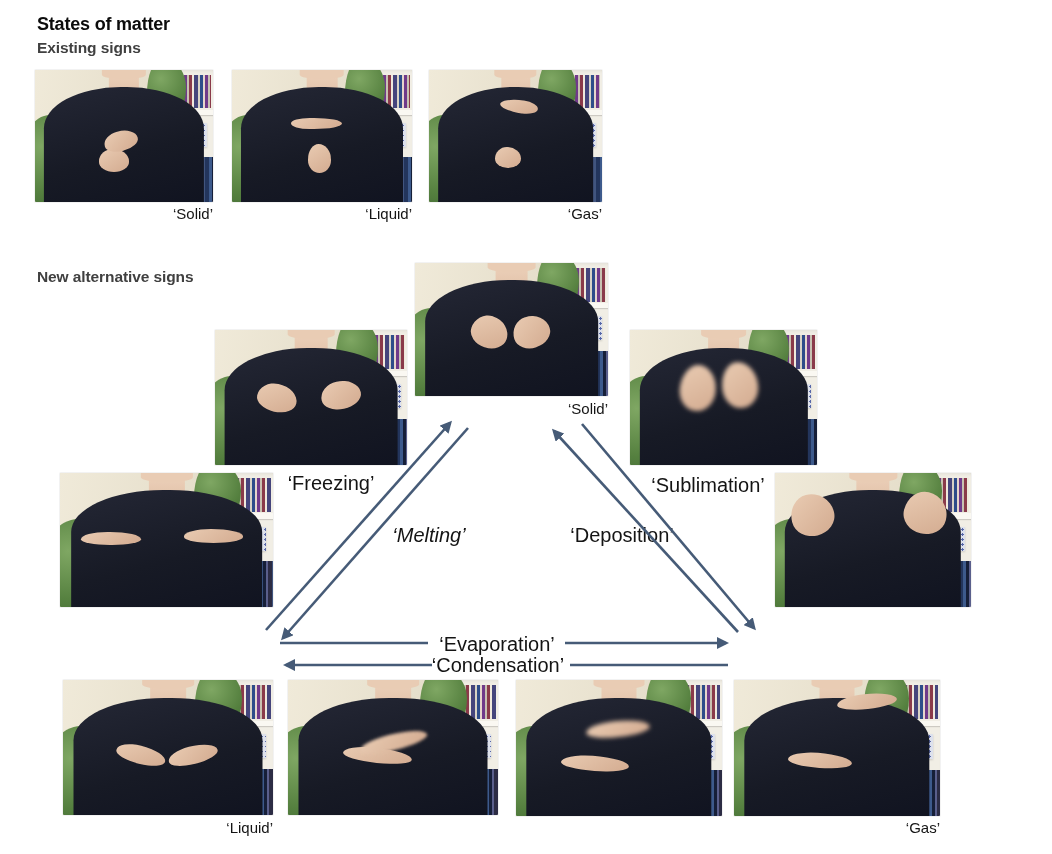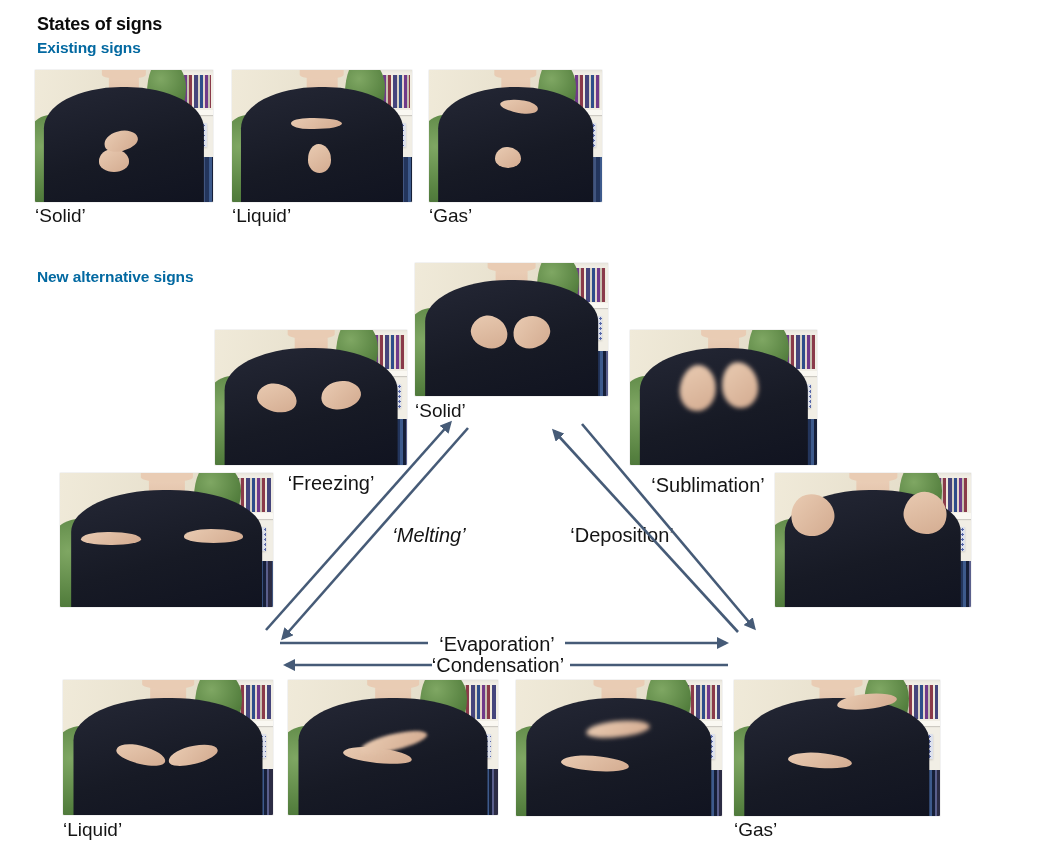--- a/index.html
+++ b/index.html
@@ -2,21 +2,21 @@
 <html><head>
 <meta charset="utf-8">
 <style>
   html,body { margin:0; padding:0; background:#ffffff; }
   #canvas {
     position:relative; width:1052px; height:854px; background:#ffffff;
     font-family:"Liberation Sans","DejaVu Sans",sans-serif; color:#111;
     overflow:hidden;
   }
   .h-main { position:absolute; left:37px; top:14px; font-size:18px; font-weight:700; letter-spacing:-0.2px; color:#0c0c0c; }
-  .h-sub  { position:absolute; font-size:15.5px; font-weight:700; letter-spacing:-0.1px; color:#0369a1; }
+  .h-sub  { position:absolute; font-size:15.5px; font-weight:700; letter-spacing:-0.1px; color:#404040; }
   #h-existing { left:37px; top:39px; }
   #h-new      { left:37px; top:268px; }
 
   
   .photo { position:absolute; overflow:hidden; border-radius:1px;
            background:#e8e2d2; box-shadow:0 0 0 1px rgba(0,0,0,.05); }
   .scene { position:absolute; inset:0; }
   .wall  { position:absolute; inset:0;
            background:linear-gradient(100deg,#f0ead9 0%,#e7e0cd 50%,#ded7c3 100%); }
   .shelf { position:absolute; top:0; right:0; width:27%; height:100%;
@@ -76,21 +76,21 @@
   #p-ns { left:415px; top:263px; width:193px; height:133px; }
   #p-fr { left:215px; top:330px; width:192px; height:135px; }
   #p-su { left:630px; top:330px; width:187px; height:135px; }
   #p-lq { left:60px;  top:473px; width:213px; height:134px; }
   #p-gs { left:775px; top:473px; width:196px; height:134px; }
   #p-b1 { left:63px;  top:680px; width:210px; height:135px; }
   #p-b2 { left:288px; top:680px; width:210px; height:135px; }
   #p-b3 { left:516px; top:680px; width:206px; height:136px; }
   #p-b4 { left:734px; top:680px; width:206px; height:136px; }
 
-  .plabel { position:absolute; text-align:left; font-size:19px; color:#141414; }
+  .plabel { position:absolute; text-align:right; font-size:15px; color:#141414; }
   #l-e1 { left:35px;  top:205px; width:178px; }
   #l-e2 { left:232px; top:205px; width:180px; }
   #l-e3 { left:429px; top:205px; width:173px; }
   #l-ns { left:415px; top:400px; width:193px; }
   #l-b1 { left:63px;  top:819px; width:210px; }
   #l-b4 { left:734px; top:819px; width:206px; }
 
   .tlabel { position:absolute; transform:translateX(-50%); white-space:nowrap; font-size:20px; color:#141414; }
   #t-freezing     { left:331px; top:472px; }
   #t-melting      { left:429px; top:524px;font-style:italic; }
@@ -99,21 +99,21 @@
   #t-evaporation  { left:497px; top:633px; }
   #t-condensation { left:498px; top:654px; }
 
   #arrows { position:absolute; left:0; top:0; pointer-events:none; }
 </style>
 </head>
 <body>
 
 <div id="canvas">
 
-  <div class="h-main">States of signs</div>
+  <div class="h-main">States of matter</div>
   <div class="h-sub" id="h-existing">Existing signs</div>
 
   <div class="photo v-fists" id="p-e1">
   <div class="scene">
     <div class="wall"></div>
     <div class="shelf">
       <div class="bktop"></div>
       <div class="shelfboard"></div>
       <div class="poster"></div>
       <div class="bkbot"></div>

